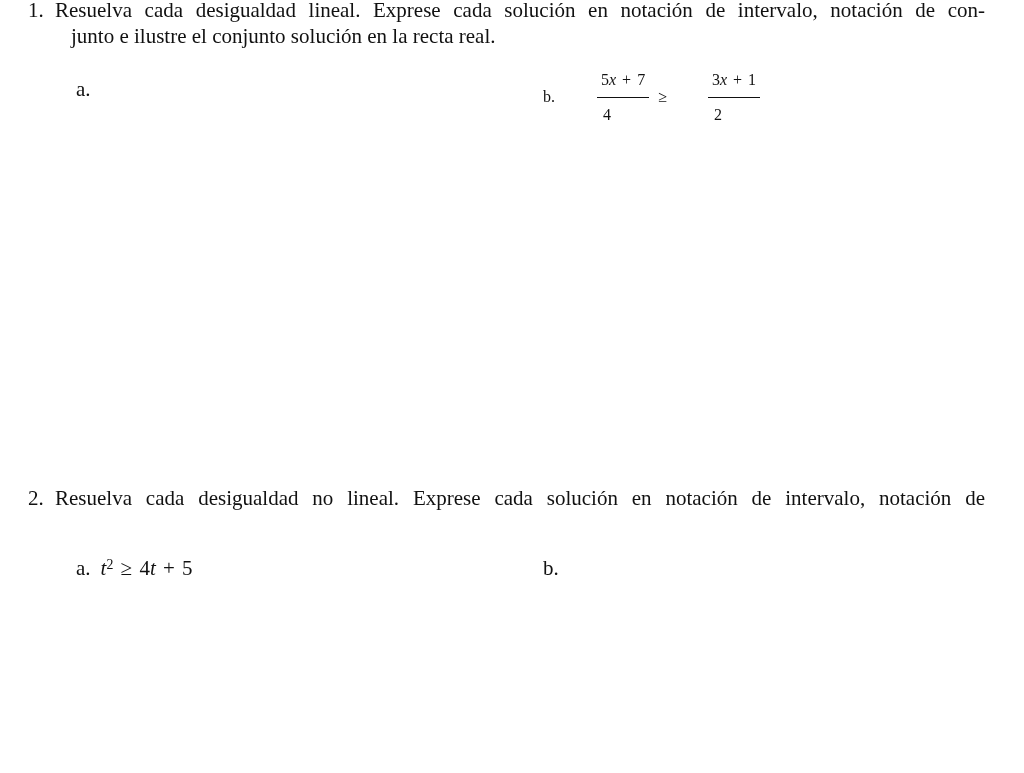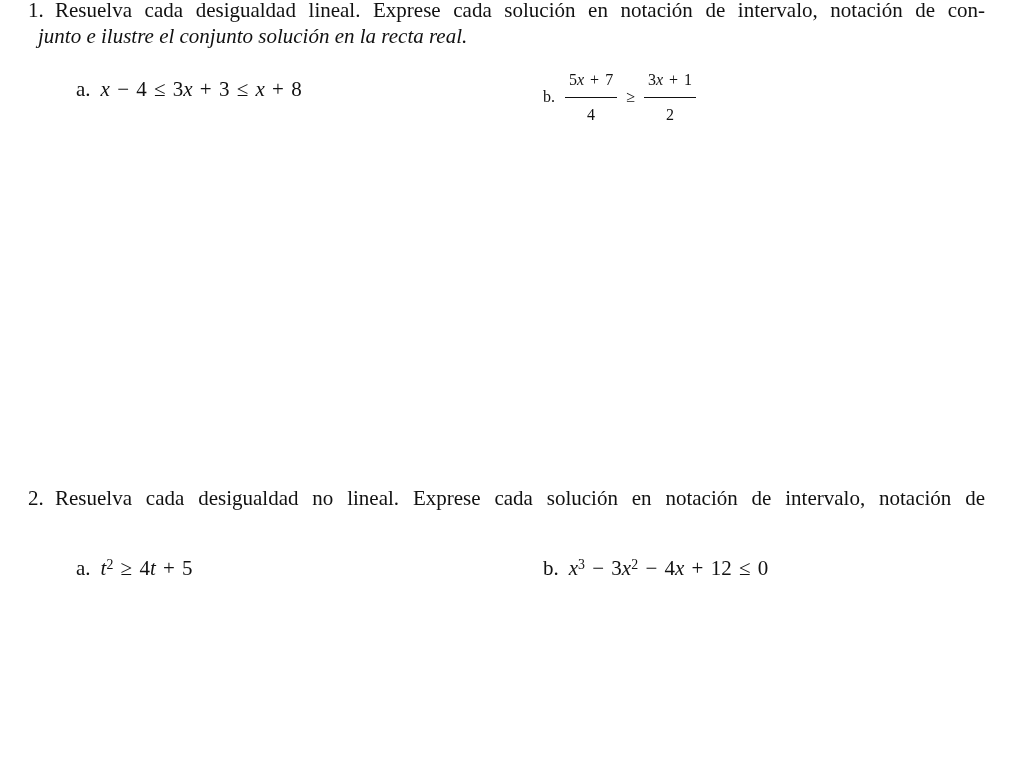--- a/index.html
+++ b/index.html
@@ -26,22 +26,21 @@
   .problem-number {
     flex: 0 0 27px;
     width: 27px;
   }
   .stmt-text {
     flex: 1 1 auto;
     text-align: justify;
     text-align-last: justify;
   }
   .stmt-line2 {
-    margin-left: 10px;
-    font-style: italic;
+    margin-left: 43px;
   }
   .subitem {
     position: absolute;
     font-size: 21px;
     line-height: 26px;
     display: inline-flex;
     align-items: center;
   }
   .sub-label { margin-right: 10px; }
   .math {
@@ -64,20 +63,21 @@
   .frac {
     display: inline-block;
     text-align: center;
     vertical-align: middle;
   }
   .frac .num {
     display: block;
     line-height: 25px;
     padding: 0 4px 5px 4px;
     border-bottom: 1.5px solid #111111;
+    margin-left: 32px;
   }
   .frac .den {
     display: block;
     line-height: 25px;
     padding-top: 4px;
   }
   .rel-op { margin: 0 9px; }
 </style>
 </head>
 <body>
@@ -87,21 +87,20 @@
   <section class="problem" style="top:-3px;">
     <div class="stmt-line1">
       <span class="problem-number">1.</span>
       <span class="stmt-text">Resuelva cada desigualdad lineal. Exprese cada solución en notación de intervalo, notación de con-</span>
     </div>
     <div class="stmt-line2">junto e ilustre el conjunto solución en la recta real.</div>
   </section>
 
   <div class="subitem" style="left:76px; top:76px;">
     <span class="sub-label">a.</span>
-    <span class="math"><i>x</i> − 4 ≤ 3<i>x</i> + 3 ≤ <i>x</i> + 8</span>
   </div>
 
   <div class="frac-row" style="left:543px; top:66px;">
     <span class="sub-label">b.</span>
     <span class="frac math">
       <span class="num">5<i>x</i> + 7</span>
       <span class="den">4</span>
     </span>
     <span class="rel-op math">≥</span>
     <span class="frac math">
@@ -117,16 +116,15 @@
     </div>
   </section>
 
   <div class="subitem" style="left:76px; top:555px;">
     <span class="sub-label">a.</span>
     <span class="math"><i>t</i><sup>2</sup> ≥ 4<i>t</i> + 5</span>
   </div>
 
   <div class="subitem" style="left:543px; top:555px;">
     <span class="sub-label">b.</span>
-    <span class="math"><i>x</i><sup>3</sup> − 3<i>x</i><sup>2</sup> − 4<i>x</i> + 12 ≤ 0</span>
   </div>
 
 </div>
 
 </body></html>

